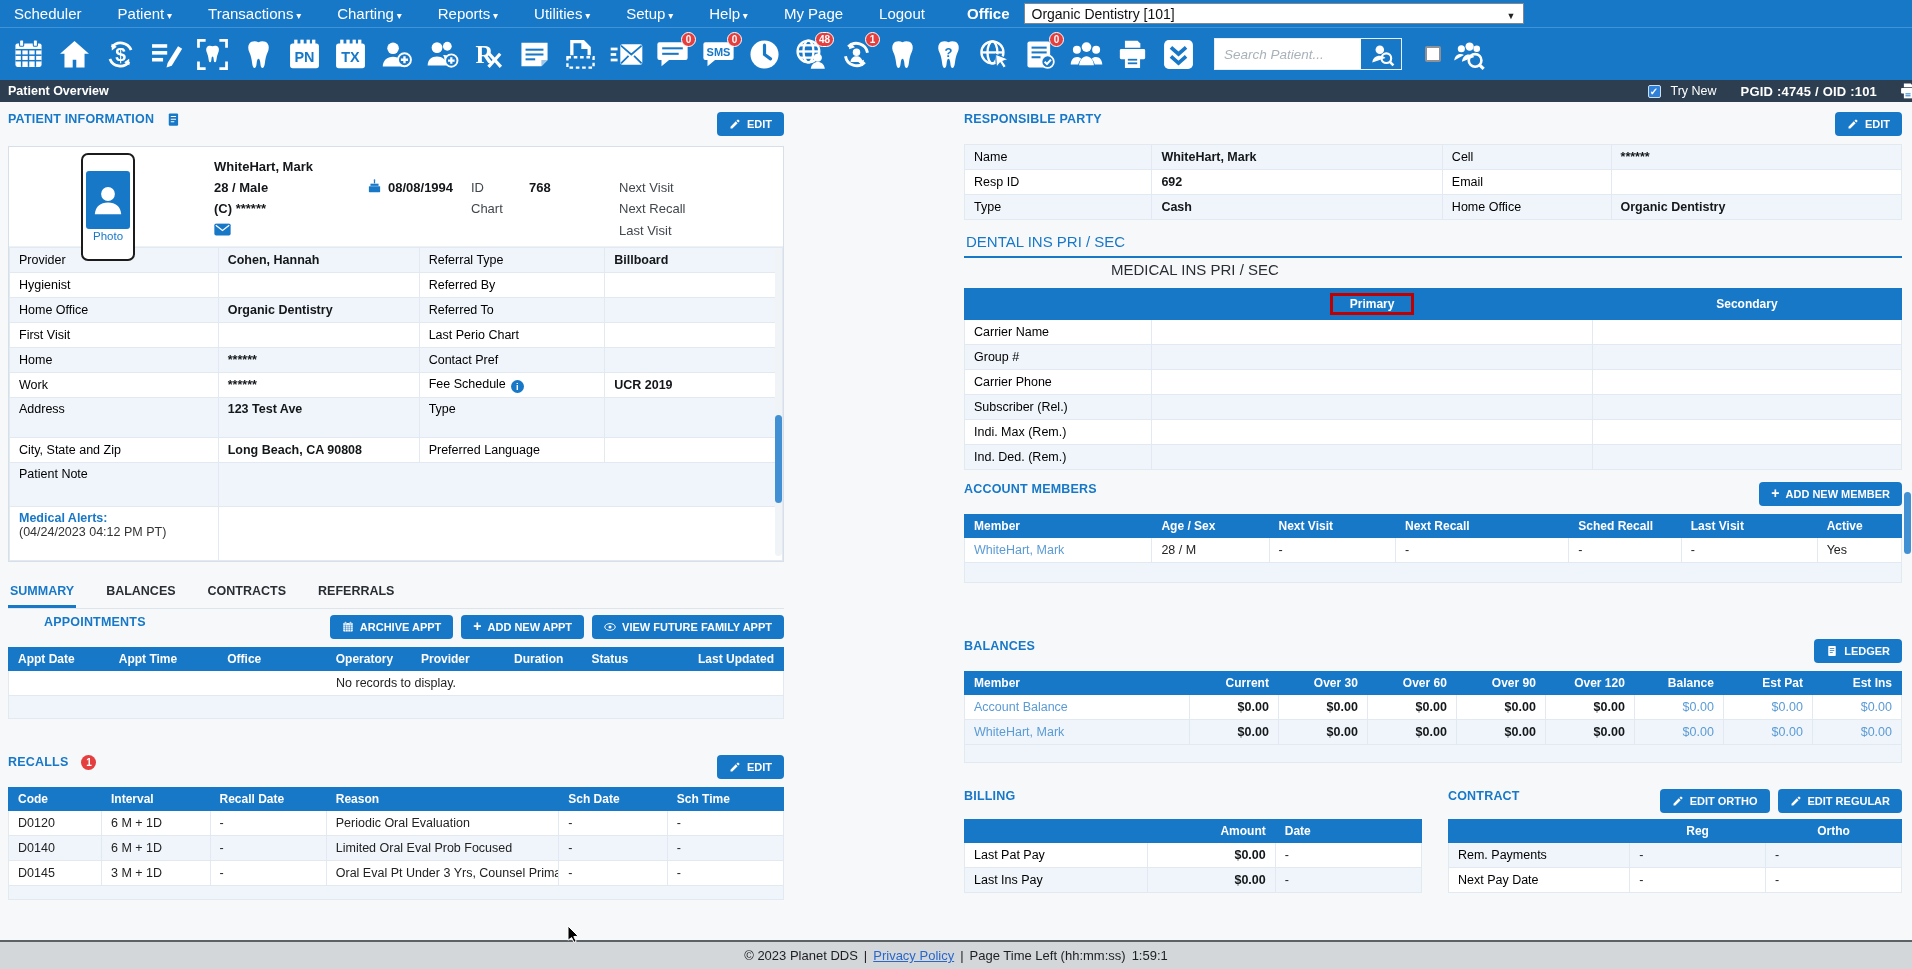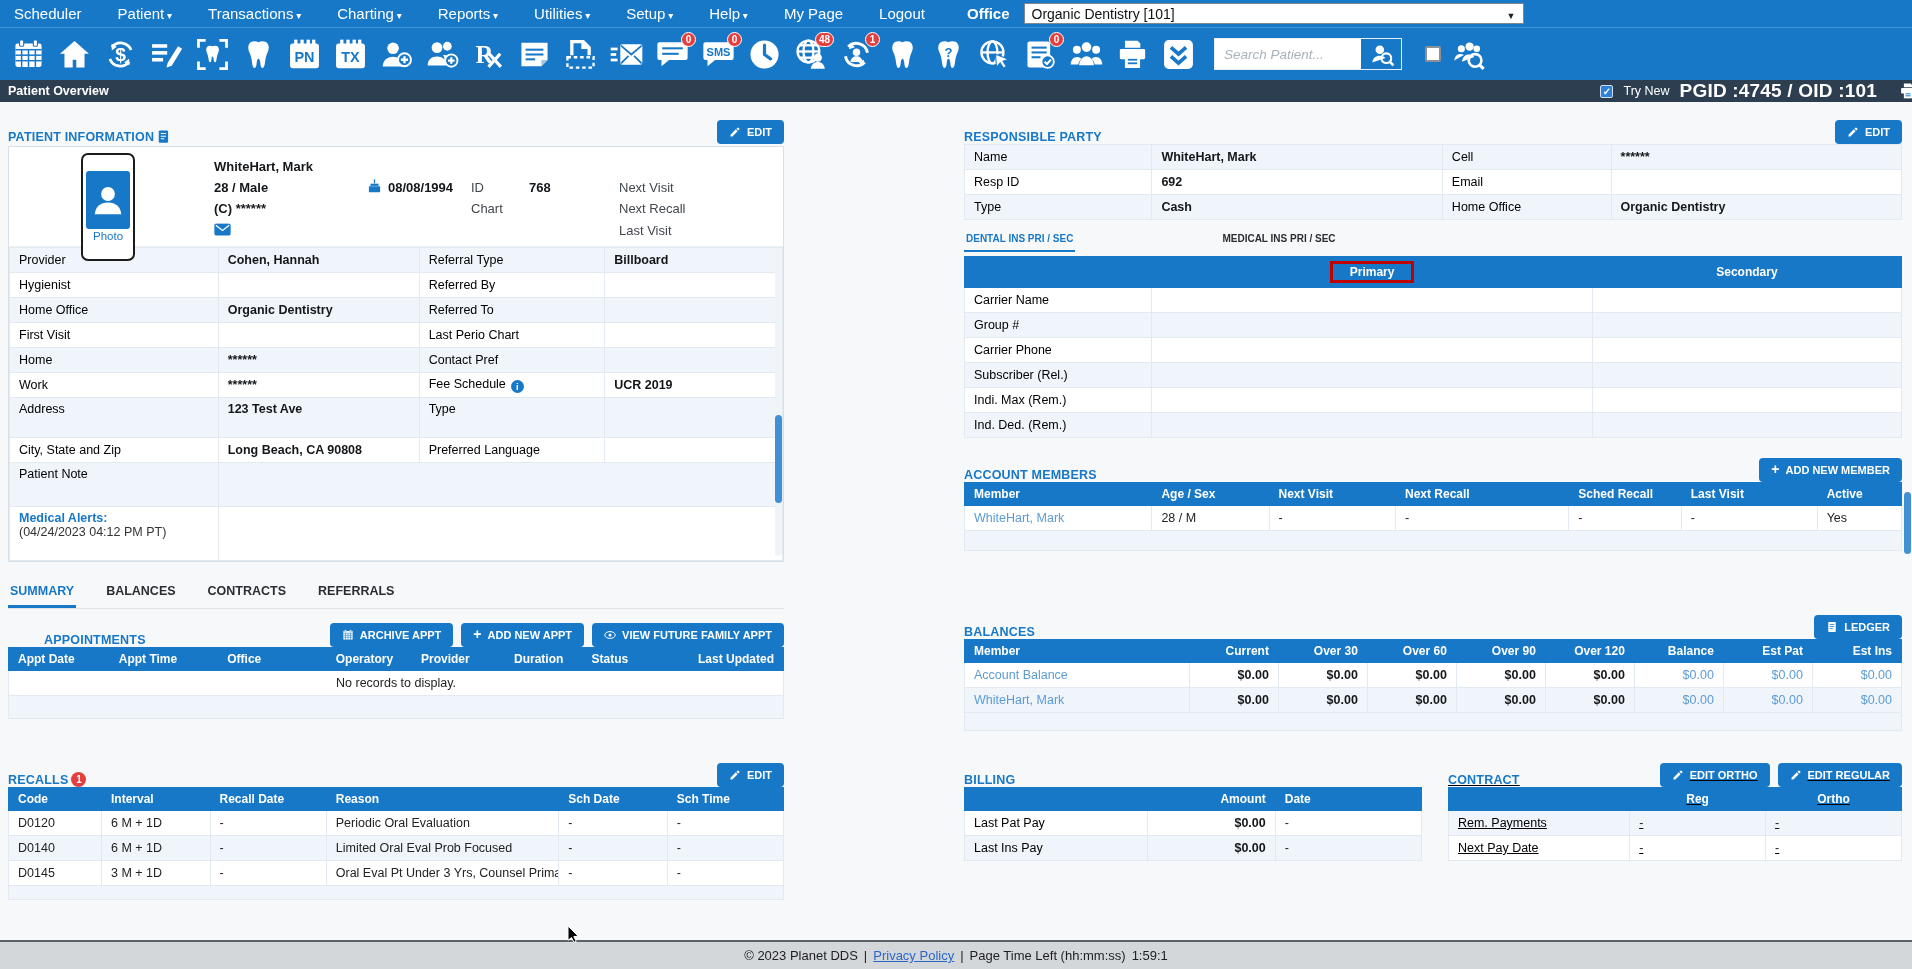--- a/index.html
+++ b/index.html
@@ -44,29 +44,29 @@
 
   
   .pagebar{height:22px;background:var(--blue-dk);color:#fff;display:flex;
     align-items:center;font-size:12.5px;font-weight:bold;padding:0 0 0 8px;overflow:hidden;}
   .pb-right{margin-left:auto;display:flex;align-items:center;gap:10px;}
   .chk{width:13px;height:13px;background:#2f80d8;border:1px solid #cfe0f0;border-radius:2px;
     display:inline-flex;align-items:center;justify-content:center;color:#fff;
     font-size:10px;cursor:pointer;flex:none;}
   .chk.checked::before{content:"✓";}
   .try-label{font-weight:normal;font-size:12.5px;}
-  .pgid{font-size:19px;letter-spacing:.2px;}
+  .pgid{font-size:13px;margin-left:14px;letter-spacing:.2px;}
   .pb-print{width:22px;height:18px;margin-right:-7px;margin-left:10px;flex:none;}
 
   
   .content{position:relative;height:838px;padding:10px 10px 0 8px;display:flex;background:#f6f8fa;}
   .left-col{width:776px;margin-right:180px;}
   .right-col{width:938px;}
 
-  .section-head{display:flex;align-items:flex-end;height:32px;gap:3px;}
+  .section-head{display:flex;align-items:flex-start;height:32px;gap:13px;}
   .section-title{color:var(--blue);font-weight:bold;font-size:12.5px;letter-spacing:.2px;}
   .btns{margin-left:auto;display:flex;gap:8px;padding-left:16px;}
   .btn{background:var(--blue);color:#fff;font-weight:bold;font-size:11px;border-radius:4px;
     padding:6px 12px;display:inline-flex;align-items:center;gap:6px;border:none;
     cursor:pointer;font-family:"Liberation Sans",sans-serif;white-space:nowrap;}
   .btn svg{width:12px;height:12px;}
   .plus-ico::before{content:"+";font-size:14px;font-weight:bold;line-height:10px;}
   .red-badge{background:var(--red);color:#fff;border-radius:50%;width:15px;height:15px;
     font-size:10px;font-weight:bold;display:inline-flex;align-items:center;justify-content:center;}
   .mini-doc{width:14px;height:15px;}
@@ -109,32 +109,32 @@
   .info-badge{display:inline-flex;width:13px;height:13px;border-radius:50%;background:var(--blue);
     color:#fff;font-size:9.5px;font-weight:bold;align-items:center;justify-content:center;
     margin-left:5px;vertical-align:-2px;}
   .info-badge::before{content:"i";}
 
   
   .tabs{display:flex;gap:28px;margin-top:18px;border-bottom:1px solid #dde4ea;
     font-size:12.5px;font-weight:bold;color:#2a2e33;}
   .tab{padding:4px 2px 7px;cursor:pointer;}
   .tab.active{color:var(--blue);border-bottom:3px solid var(--blue);}
-  .ins-tabs{display:flex;margin-top:10px;font-size:10px;font-weight:bold;color:#2a2e33;}
+  .ins-tabs{display:flex;margin-top:10px;font-size:15px;font-weight:normal;color:#2a2e33;flex-direction:column;}
   .ins-tab{padding:3px 2px 6px;cursor:pointer;}
   .ins-tab.active{color:var(--blue);border-bottom:2px solid var(--blue);}
   .ins-tab.med{margin-left:145px;}
 
   .redbox{border:3px solid #c00000;padding:1px 17px;display:inline-block;}
   th.ctr{text-align:center;}
   .empty-msg{text-align:center;color:#222;}
 
   .bc-row{display:flex;margin-top:26px;gap:26px;}
   .billing-w{width:468px;}
-  .contract-w{width:464px;text-decoration:underline;}
+  .contract-w{width:464px;}
 
   .right-thumb{position:absolute;right:1px;top:390px;width:7px;height:62px;background:#4190d3;border-radius:4px;cursor:pointer;}
   .cursor{position:absolute;left:567px;top:823px;width:16px;height:20px;pointer-events:none;}
 
   
   .footer{height:29px;background:#d4d7da;border-top:2px solid #5c6166;display:flex;
     align-items:center;justify-content:center;font-size:13px;color:#1c1e21;gap:6px;}
   .footer a{color:#2a67c9;text-decoration:underline;cursor:pointer;}
   .mt6{margin-top:6px;margin-left:36px;} .mt12{margin-top:12px;} .mt36{margin-top:36px;} .mt56{margin-top:56px;}
 </style>

